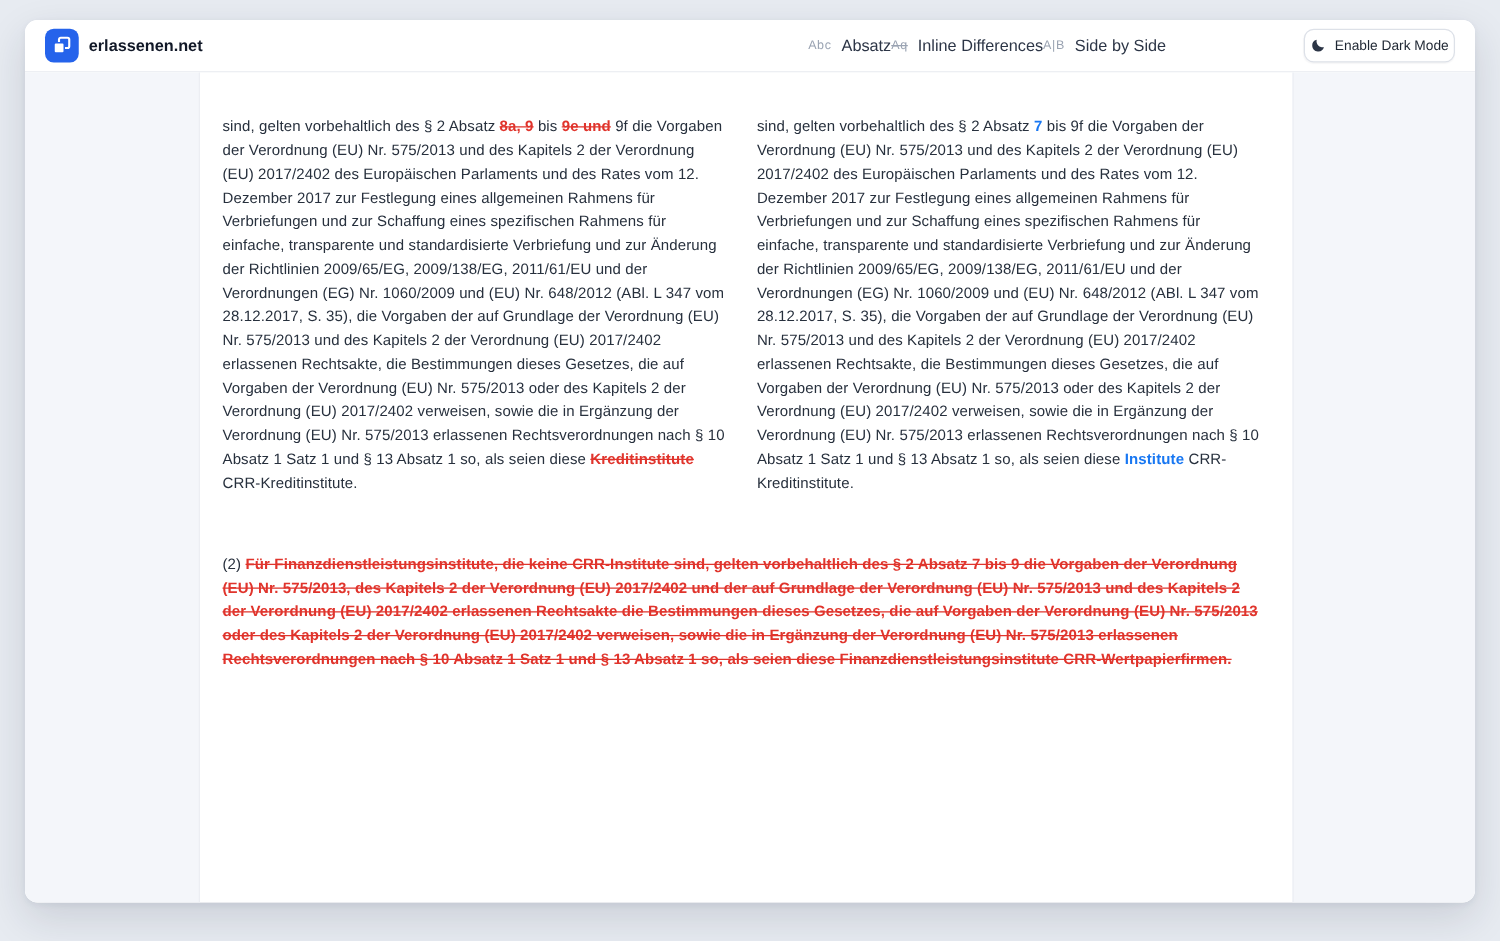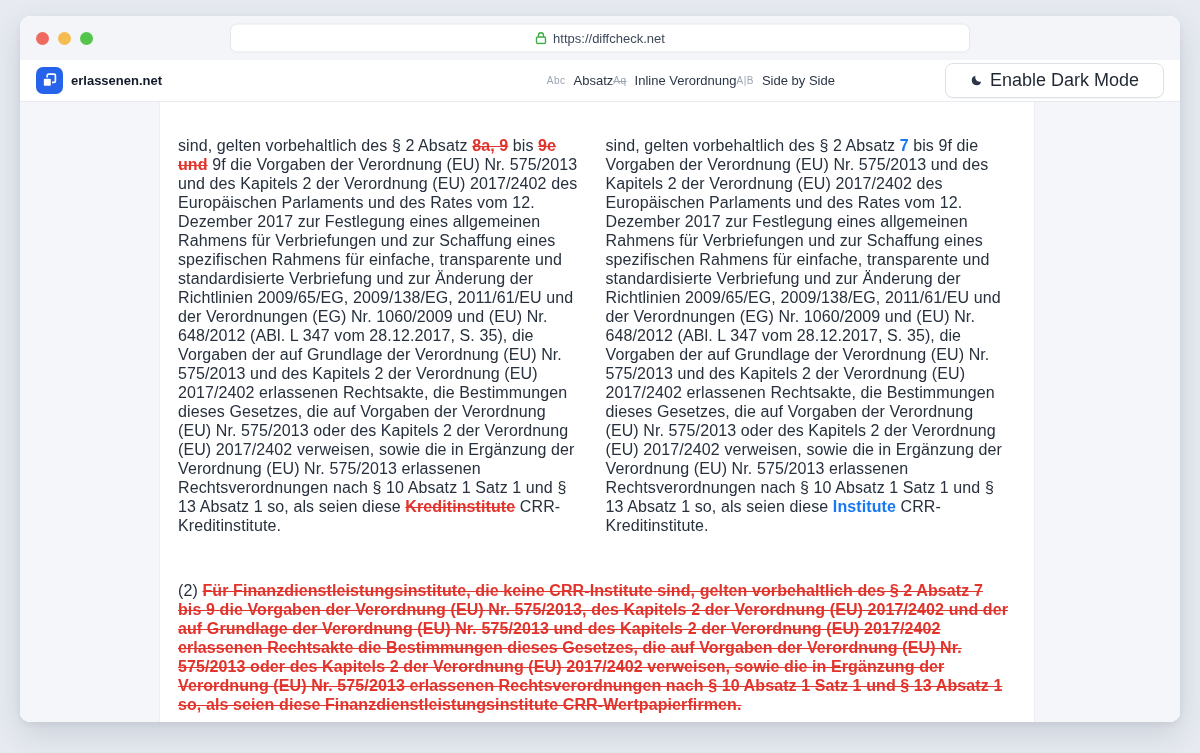--- a/index.html
+++ b/index.html
@@ -80,22 +80,22 @@
   .nav-ico {
     font-size: 10px; color: #9aa3b2; letter-spacing: 0.5px;
     font-family: "Liberation Sans", sans-serif;
   }
   .nav-ico.strike { text-decoration: line-through; }
   .darkmode-btn {
     display: flex; align-items: center; gap: 7px;
     border: 1px solid #dde1e8;
     background: #ffffff;
     border-radius: 8px;
-    padding: 6px 24px;
-    font-size: 18px;
+    padding: 6px 4px;
+    font-size: 11px;
     color: #1f2733;
     font-family: "Liberation Sans", sans-serif;
     cursor: pointer;
     box-shadow: 0 1px 1px rgba(20,30,55,0.04);
   }
   
   .content {
     flex: 1;
     display: flex;
     background: #ffffff;
@@ -112,75 +112,59 @@
     padding: 34px 24px 24px 18px;
     overflow: hidden;
   }
   .diff-row {
     display: flex;
     gap: 23px;
     margin-bottom: 46px;
   }
   .diff-cell {
     flex: 1;
-    font-size: 16px;
+    font-size: 12px;
     line-height: 19px;
     color: #27303d;
     letter-spacing: 0.1px;
   }
   .seg-del {
     color: var(--del-color, #e0342c);
     font-weight: 600;
     text-decoration: line-through;
   }
   .seg-ins {
     color: var(--ins-color, #1877f2);
     font-weight: 700;
   }
 </style>
 </head>
 <body>
 
 <div class="window">
 
-  <div class="chrome">
-    <div class="traffic">
-      <span class="light" style="background:#ee6a5f"></span>
-      <span class="light" style="background:#f5bd4f"></span>
-      <span class="light" style="background:#53c54a"></span>
-    </div>
-    <div class="urlbar">
-      <span>
-        <svg class="lock-svg" width="12" height="13" viewBox="0 0 12 13">
-          <rect x="1.5" y="5.5" width="9" height="6.5" rx="1.3" fill="none" stroke="#3fab45" stroke-width="1.4"></rect>
-          <path d="M3.5 5.5 V3.8 a2.5 2.5 0 0 1 5 0 V5.5" fill="none" stroke="#3fab45" stroke-width="1.4"></path>
-        </svg>
-      </span>
-      <span>https://diffcheck.net</span>
-    </div>
-  </div>
 
   <div class="appbar">
     <div class="brand">
       <span class="brand-badge">
         <svg width="17" height="17" viewBox="0 0 17 17">
           <rect x="6.2" y="2.2" width="8.2" height="8.2" rx="1.4" fill="none" stroke="#ffffff" stroke-width="1.7"></rect>
           <rect x="2.2" y="6.2" width="8.2" height="8.2" rx="1.4" fill="#ffffff" stroke="#2563eb" stroke-width="1.2"></rect>
         </svg>
       </span>
       <span class="brand-name">erlassenen.net</span>
     </div>
     <div class="nav">
       <div class="nav-item">
         <span class="nav-ico">Abc</span>
         <span>Absatz</span>
       </div>
       <div class="nav-item">
         <span class="nav-ico strike">Aq</span>
-        <span>Inline Verordnung</span>
+        <span>Inline Differences</span>
       </div>
       <div class="nav-item">
         <span class="nav-ico">A|B</span>
         <span>Side by Side</span>
       </div>
     </div>
     <button class="darkmode-btn">
       <span style="display:flex">
         <svg width="13" height="13" viewBox="0 0 24 24">
           <path d="M20.6 14.1A8.8 8.8 0 0 1 9.9 3.4 8.8 8.8 0 1 0 20.6 14.1z" fill="#2c3546"></path>

